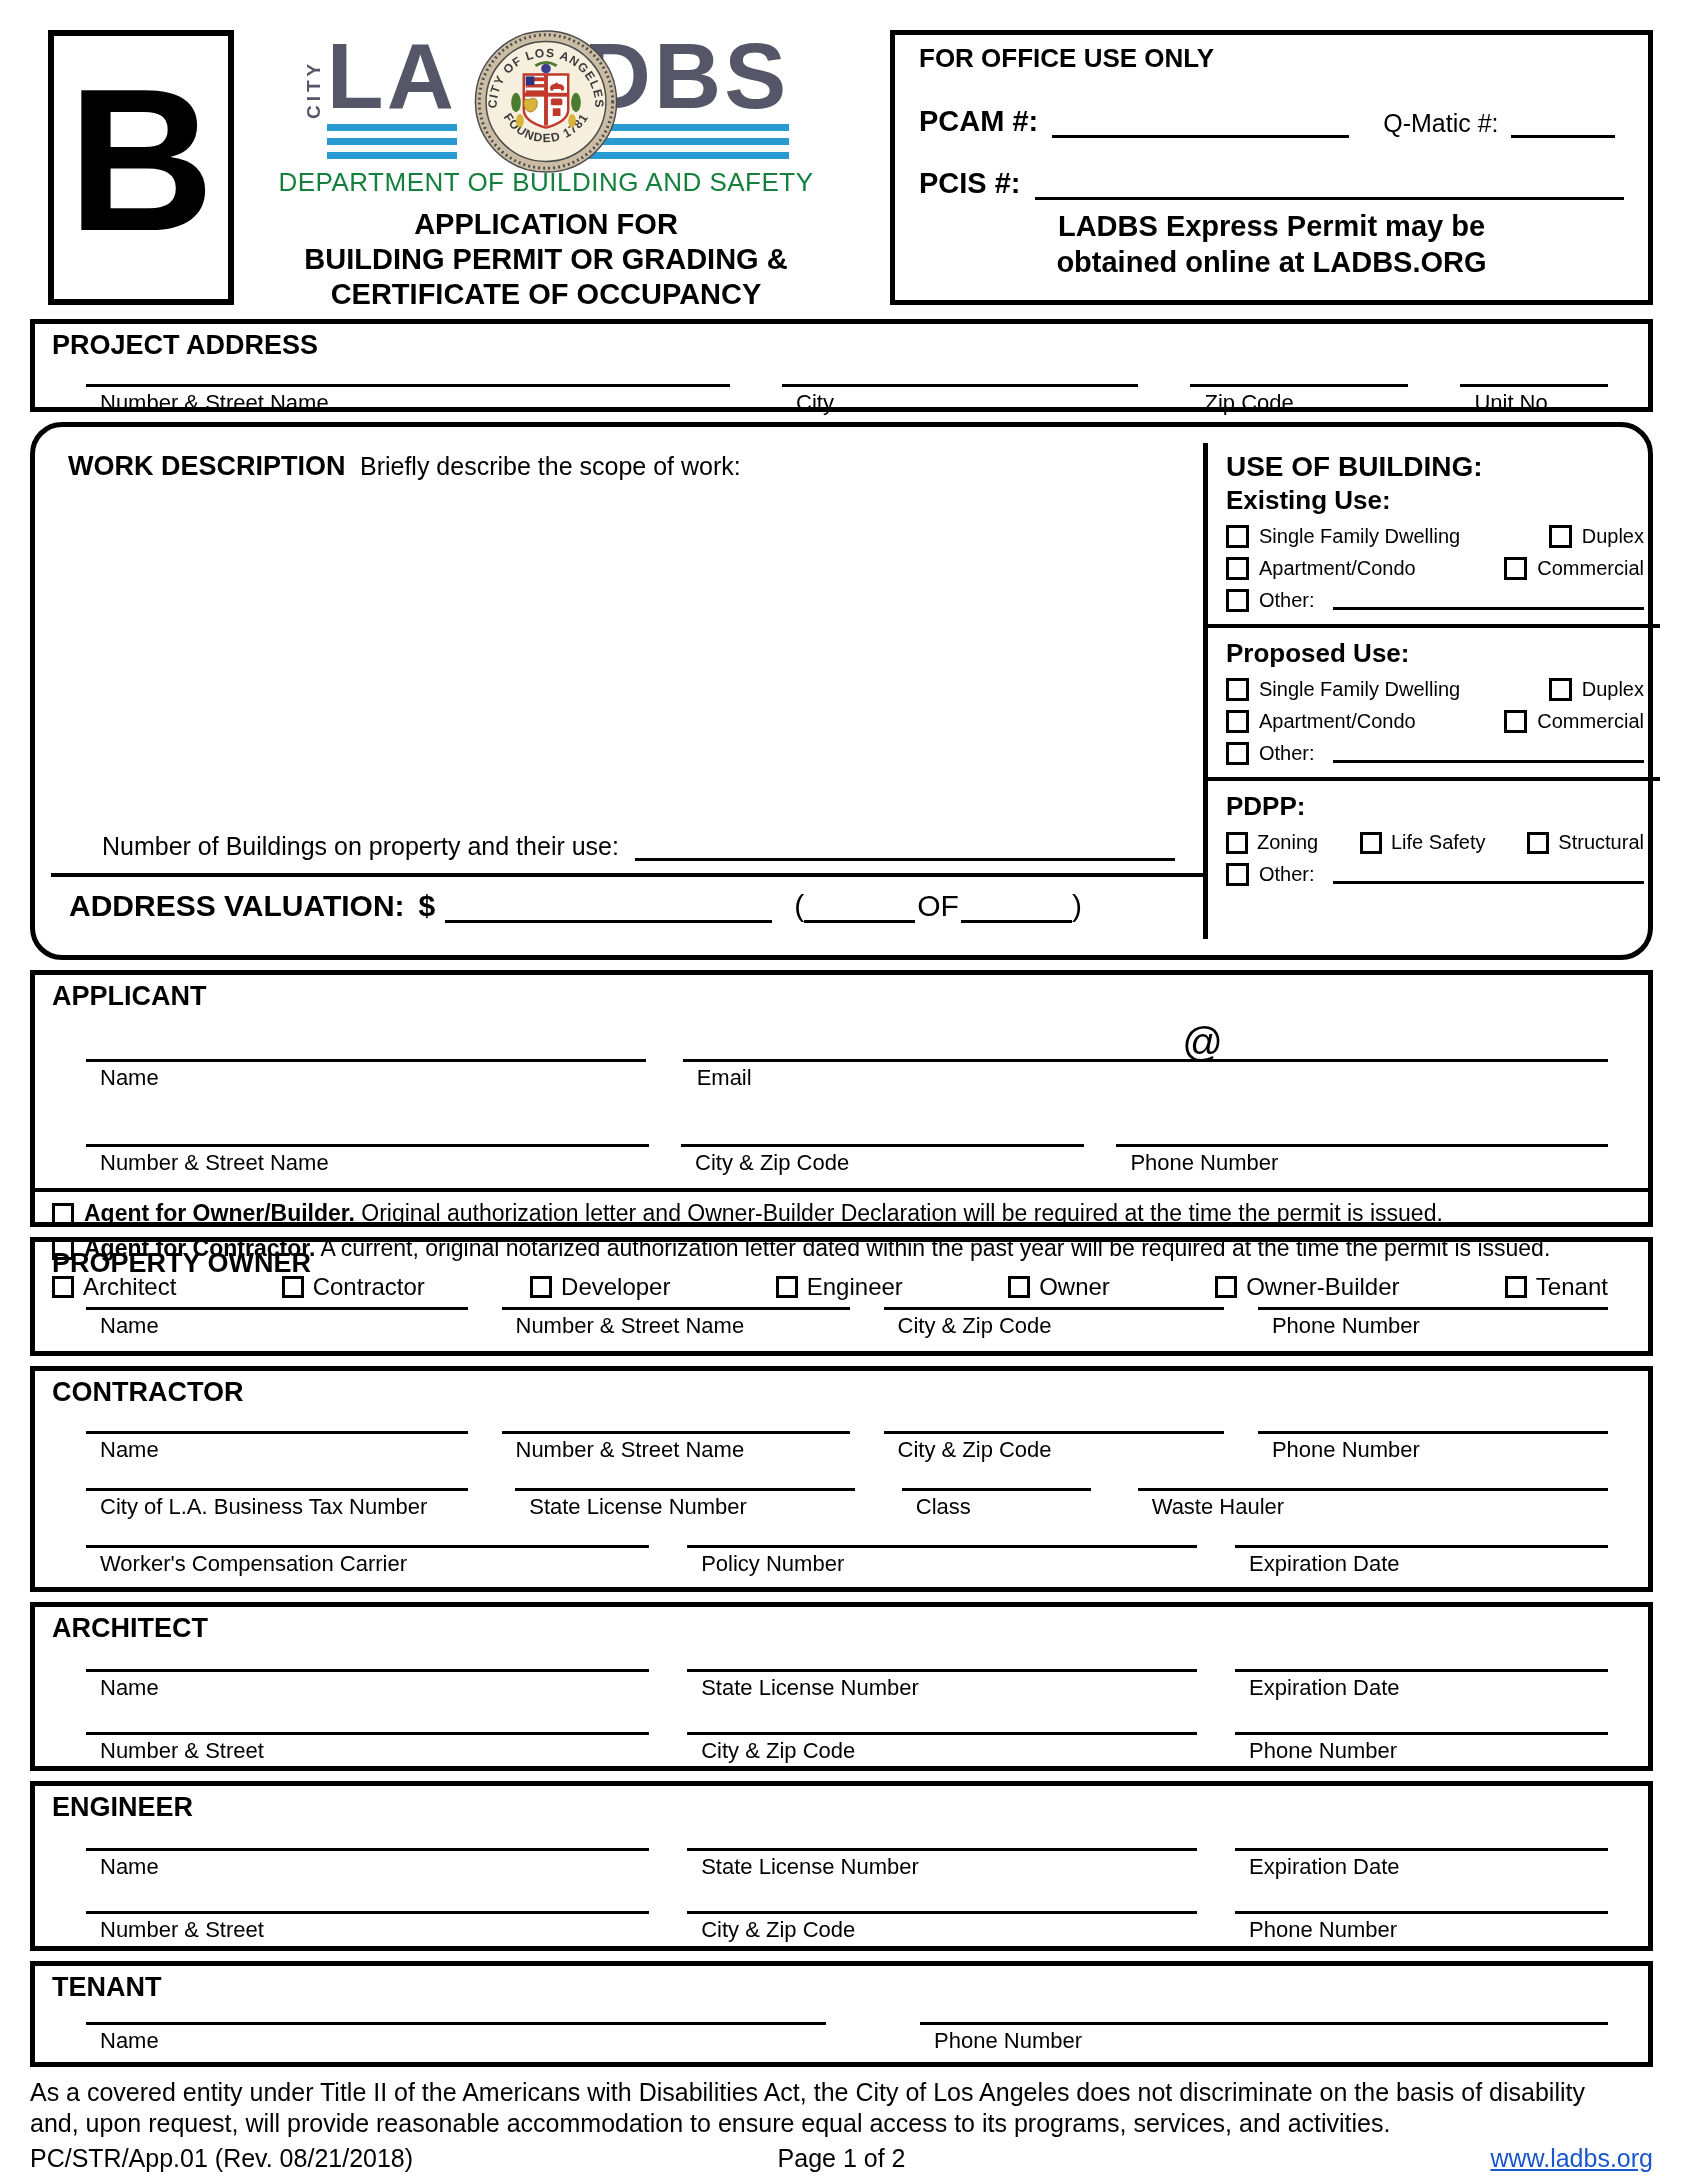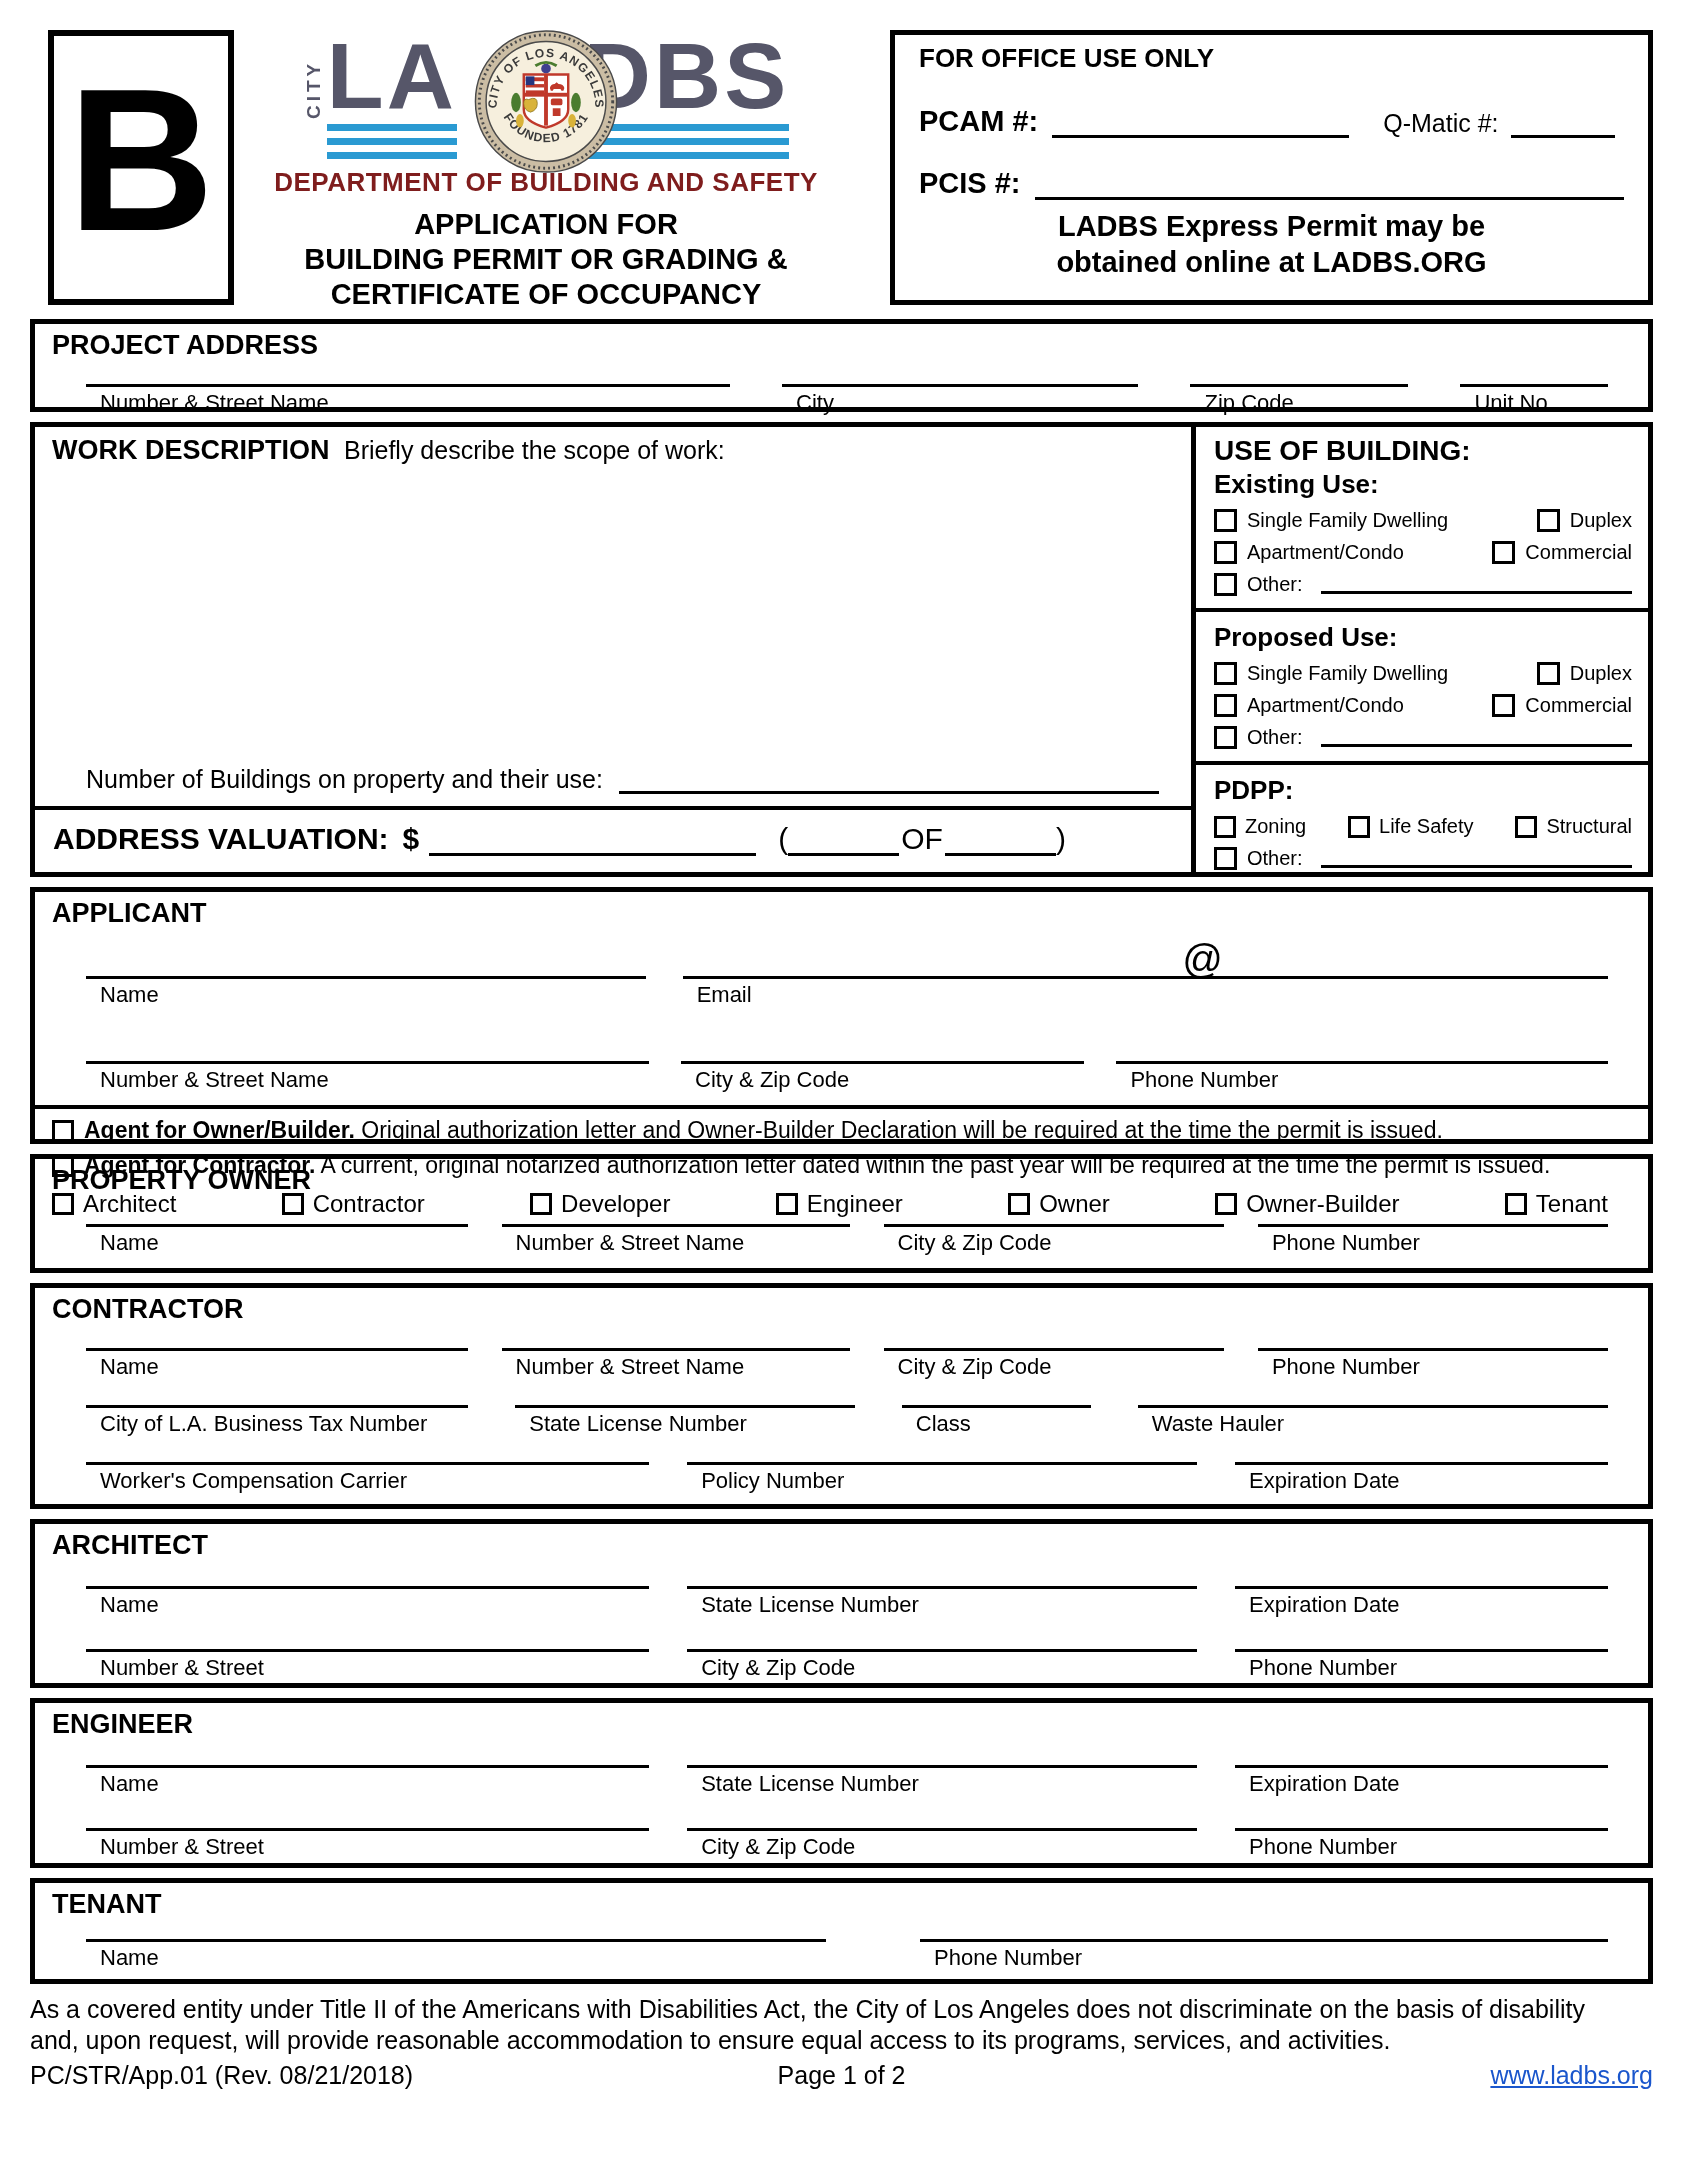--- a/index.html
+++ b/index.html
@@ -19,21 +19,21 @@
   .brand { width:624px; flex:0 0 auto; display:flex; flex-direction:column; align-items:center; padding-top:8px; }
   .logo-row { position:relative; display:flex; align-items:flex-start; height:123px; }
   .city-vert { writing-mode:vertical-rl; transform:rotate(180deg); font-size:19px; font-weight:bold;
                color:#565669; letter-spacing:4px; height:79px; margin:2px 2px 0 0; }
   .logo-col { display:flex; flex-direction:column; }
   .logo-letters { font-size:93px; font-weight:bold; color:#565669; line-height:0.83; letter-spacing:3px; }
   .stripes { margin-top:9px; display:flex; flex-direction:column; gap:7px; }
   .stripes i { display:block; height:7px; background:#2a9ad2; }
   .seal-gap { width:127px; }
   .seal { position:absolute; left:50%; top:-9px; transform:translateX(-50%); width:145px; height:145px; z-index:2; }
-  .dept { font-size:26px; font-weight:bold; color:#7f1d1d; letter-spacing:0.5px; margin-top:8px; position:relative; z-index:1; }
+  .dept { font-size:26px; font-weight:normal; color:#15803d; letter-spacing:0.5px; margin-top:8px; position:relative; z-index:1; }
   .app-title { text-align:center; font-weight:bold; font-size:29px; line-height:35px; margin-top:9px; }
 
   .office-box { flex:1; margin-left:32px; border:5px solid #000; height:275px;
                 padding:8px 24px 10px 24px; display:flex; flex-direction:column; }
   .office-title { text-align:left; font-weight:bold; font-size:26px; }
   .office-row { display:flex; align-items:flex-end; }
   .office-row.r1 { margin-top:30px; }
   .office-row.r2 { margin-top:28px; }
   .of-lbl { font-size:29px; font-weight:bold; white-space:nowrap; }
   .of-lbl2 { font-size:25px; margin-left:34px; white-space:nowrap; }
@@ -52,21 +52,21 @@
   .blank { display:block; border-bottom:3px solid #000; }
   .flabel { font-size:22px; padding:3px 0 0 14px; white-space:nowrap; }
   .blank-inline { display:inline-block; border-bottom:3px solid #000; height:26px; }
 
   
   .pa { height:93px; }
   .pa .blank { height:26px; }
   .f-pa1{width:42.3%;} .f-pa2{width:23.4%;} .f-pa3{width:14.3%;} .f-pa4{width:9.7%;}
 
   
-  .wd { height:455px; flex-direction:row; padding:0; }
+  .wd { height:538px; flex-direction:row; padding:16px;border-radius:32px; }
   .wd-left { flex:1; display:flex; flex-direction:column; padding:8px 28px 0 51px; }
   .wd-title-row { margin-left:-34px; }
   .sec-title-inline { font-size:27px; font-weight:bold; }
   .wd-sub { font-size:25px; margin-left:10px; }
   .wd-fill { flex:1; }
   .wd-buildings { display:flex; align-items:flex-end; font-size:25px; padding-bottom:12px; white-space:nowrap; }
   .wd-buildings .blank-inline { width:540px; margin-left:16px; height:20px; }
   .wd-valuation { border-top:4px solid #000; margin:0 -28px 0 -51px; padding:12px 28px 16px 18px;
                   display:flex; align-items:flex-end; font-size:30px; white-space:nowrap; }
   .val-lbl { font-weight:bold; }

